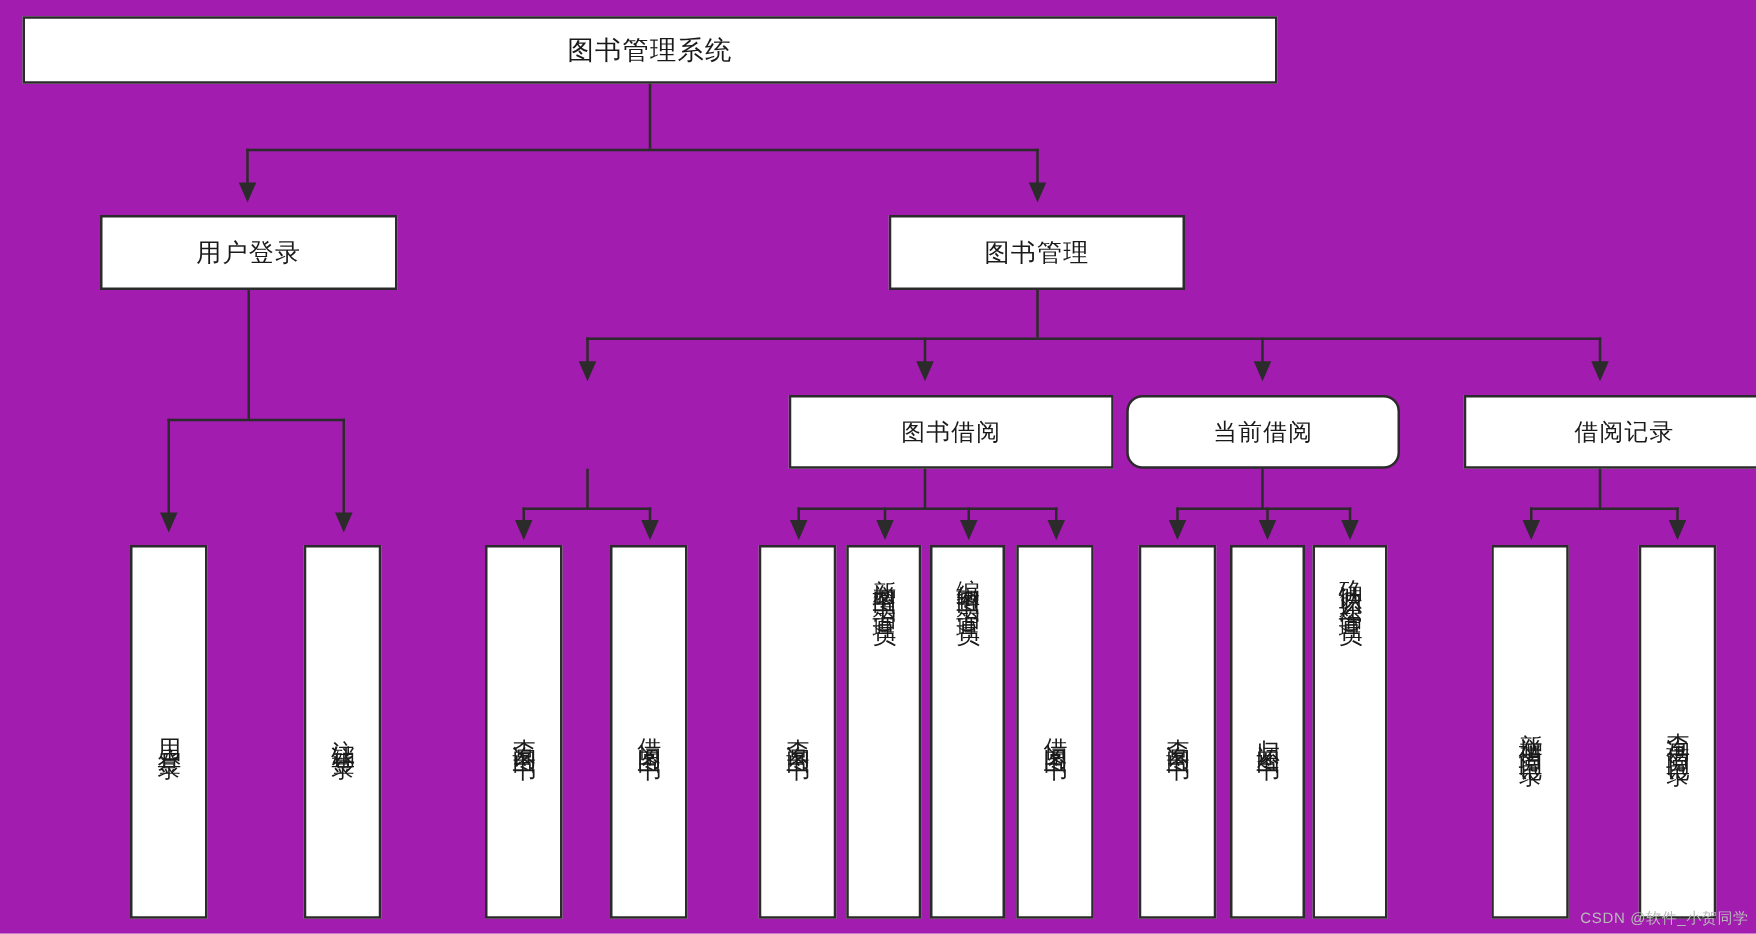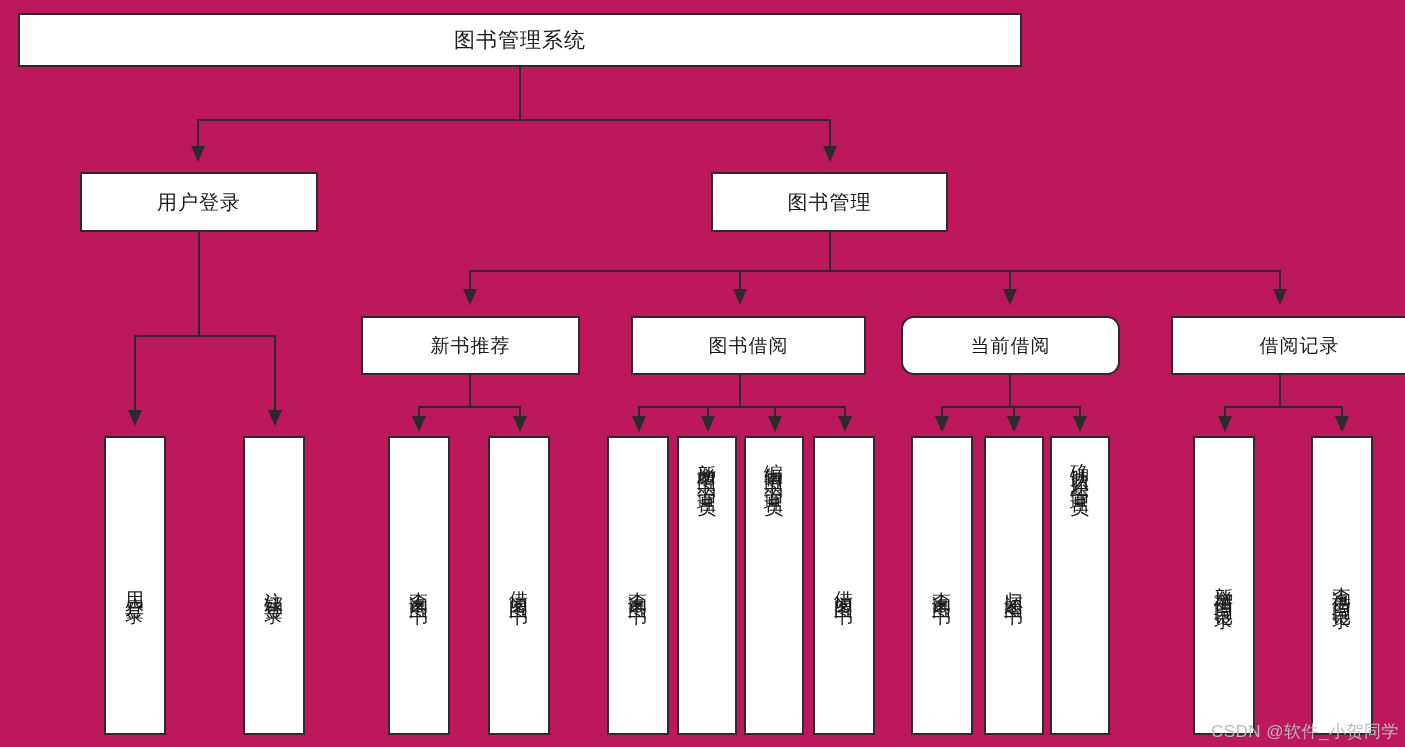--- a/index.html
+++ b/index.html
@@ -4,21 +4,21 @@
 <style>
   html,body{margin:0;padding:0;background:#ffffff;}
   body{
     font-family:"Liberation Sans","DejaVu Sans",sans-serif;
     -webkit-font-smoothing:antialiased;
   }
   #canvas{
     position:relative;
     width:1405px;
     height:747px;
-    background:#be185d;
+    background:#a21caf;
     overflow:hidden;
   }
   
   .node{
     position:absolute;
     box-sizing:border-box;
     background:#ffffff;
     border:2px solid #2b2b2b;
     display:flex;
     align-items:center;
@@ -64,21 +64,21 @@
     width:0;height:0;
     border-left:7px solid transparent;
     border-right:7px solid transparent;
     border-top:16px solid #2b2b2b;
   }
   
   #watermark{
     position:absolute;
     right:6px;
     bottom:4px;
-    font-size:17px;
+    font-size:12px;
     color:#b9b9b9;
     white-space:nowrap;
     letter-spacing:0.5px;
     pointer-events:none;
   }
 </style>
 </head>
 <body>
 
 <div id="canvas">
@@ -112,24 +112,21 @@
   <div class="conn hline" style="left:469px;top:270px;width:812px;height:2px;"></div>
   <div class="conn vline" style="left:469px;top:270px;width:2px;height:22px;"></div>
   <div class="arrow" style="left:463px;top:289px;"></div>
   <div class="conn vline" style="left:739px;top:270px;width:2px;height:22px;"></div>
   <div class="arrow" style="left:733px;top:289px;"></div>
   <div class="conn vline" style="left:1009px;top:270px;width:2px;height:22px;"></div>
   <div class="arrow" style="left:1003px;top:289px;"></div>
   <div class="conn vline" style="left:1279px;top:270px;width:2px;height:22px;"></div>
   <div class="arrow" style="left:1273px;top:289px;"></div>
 
-  <div class="node lvl3" style="left:361px;top:316px;width:219px;height:59px;">
-    <span>新书推荐</span>
-  </div>
-  <div class="node lvl3" style="left:631px;top:316px;width:235px;height:59px;justify-content:center;">
+  <div class="node lvl3" style="left:631px;top:316px;width:260px;height:59px;justify-content:center;">
     <span>图书借阅</span>
   </div>
   <div class="node lvl3" style="left:901px;top:316px;width:219px;height:59px;border-radius:13px;">
     <span>当前借阅</span>
   </div>
   <div class="node lvl3" style="left:1171px;top:316px;width:257px;height:59px;">
     <span>借阅记录</span>
   </div>
 
   <div class="conn vline" style="left:469px;top:375px;width:2px;height:33px;"></div>

